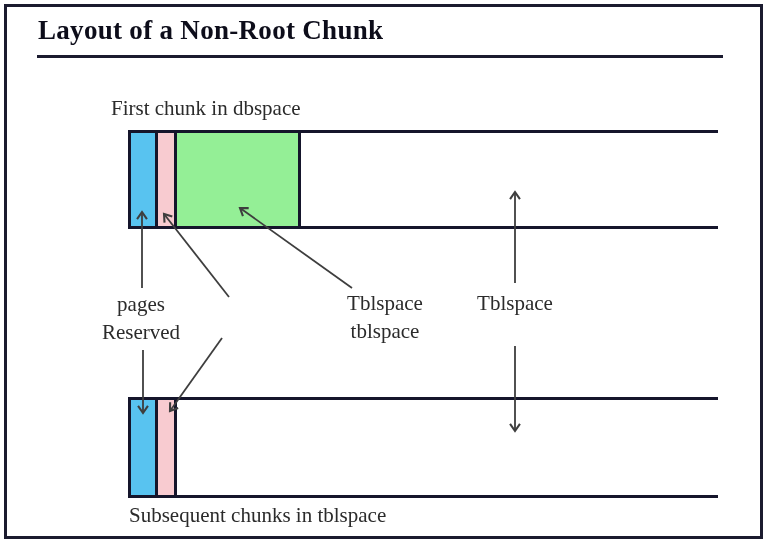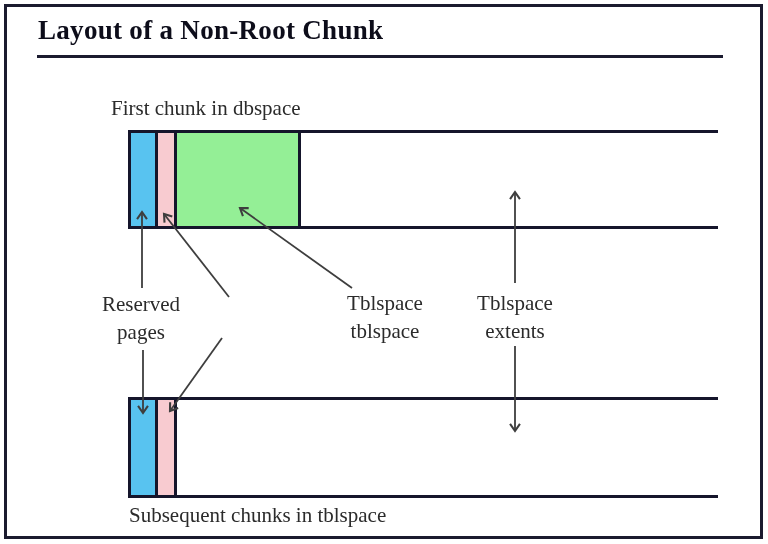--- a/index.html
+++ b/index.html
@@ -118,35 +118,34 @@
 
   <div class="bar subsequent">
     <div class="seg blue"></div>
     <div class="seg pink"></div>
     <div class="seg rest"></div>
   </div>
 
   <div class="caption subsequent">Subsequent chunks in tblspace</div>
 
   <div class="mid-label reserved">
+    <div>pages</div>
     <div>Reserved</div>
-    <div>pages</div>
   </div>
 
   <div class="mid-label chunkfree">
   </div>
 
   <div class="mid-label tbltbl">
     <div>Tblspace</div>
     <div>tblspace</div>
   </div>
 
   <div class="mid-label extents">
     <div>Tblspace</div>
-    <div>extents</div>
   </div>
 
   <svg class="arrow-layer" viewBox="0 0 768 544" xmlns="http://www.w3.org/2000/svg">
     <defs>
       <marker id="ah" markerUnits="userSpaceOnUse" markerWidth="13" markerHeight="13" viewBox="0 0 10 10" refX="7.5" refY="5" orient="auto">
         <path class="arrowhead-path" d="M2,1.2 L7.5,5 L2,8.8"></path>
       </marker>
     </defs>
     <line class="arrow-line" x1="142" y1="288" x2="142" y2="212" marker-end="url(#ah)"></line>
     <line class="arrow-line" x1="143" y1="350" x2="143" y2="413" marker-end="url(#ah)"></line>

